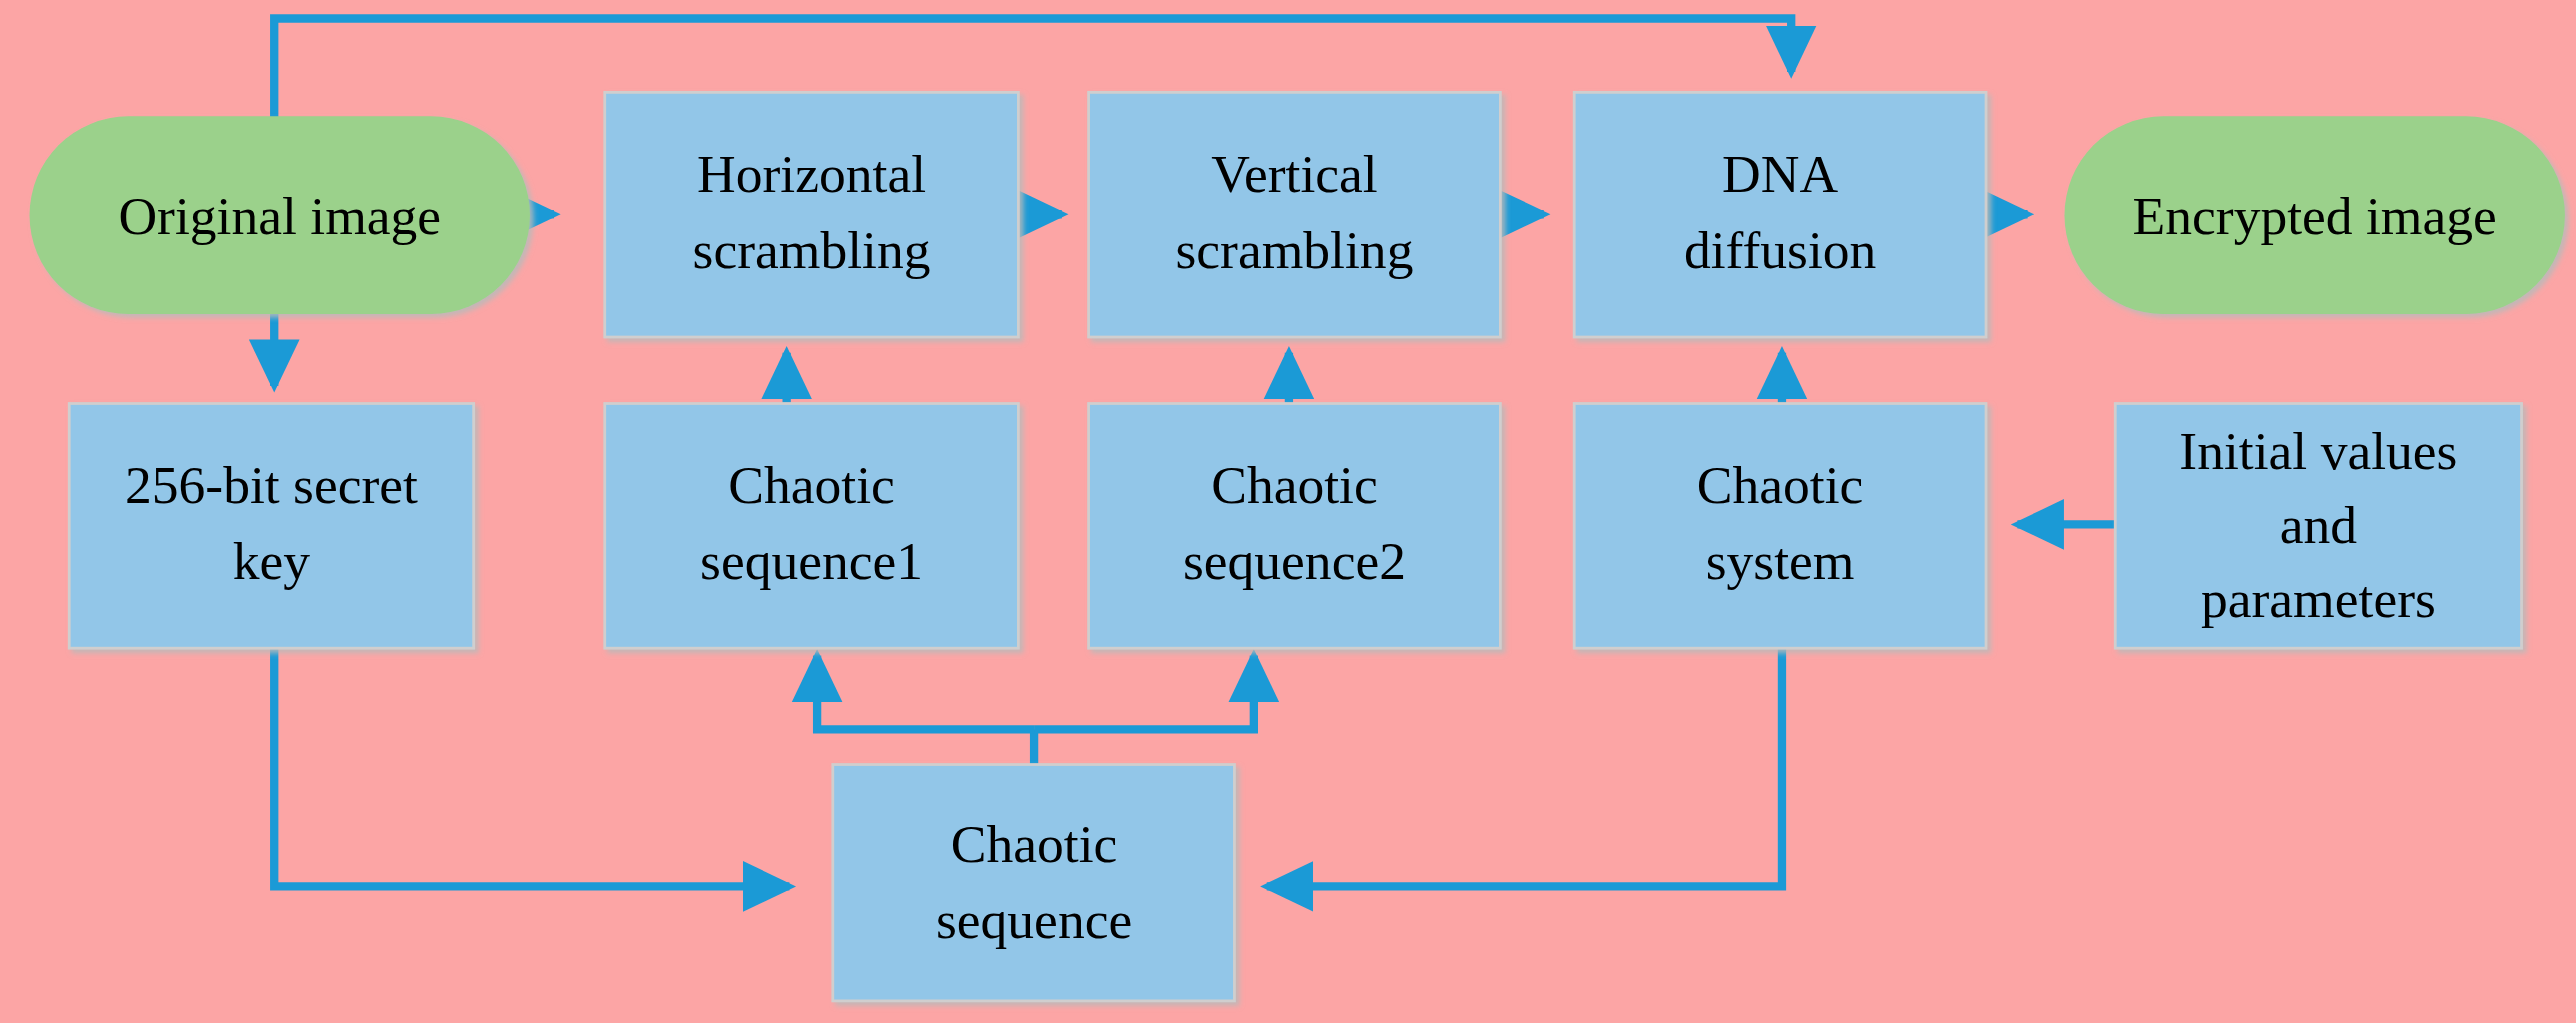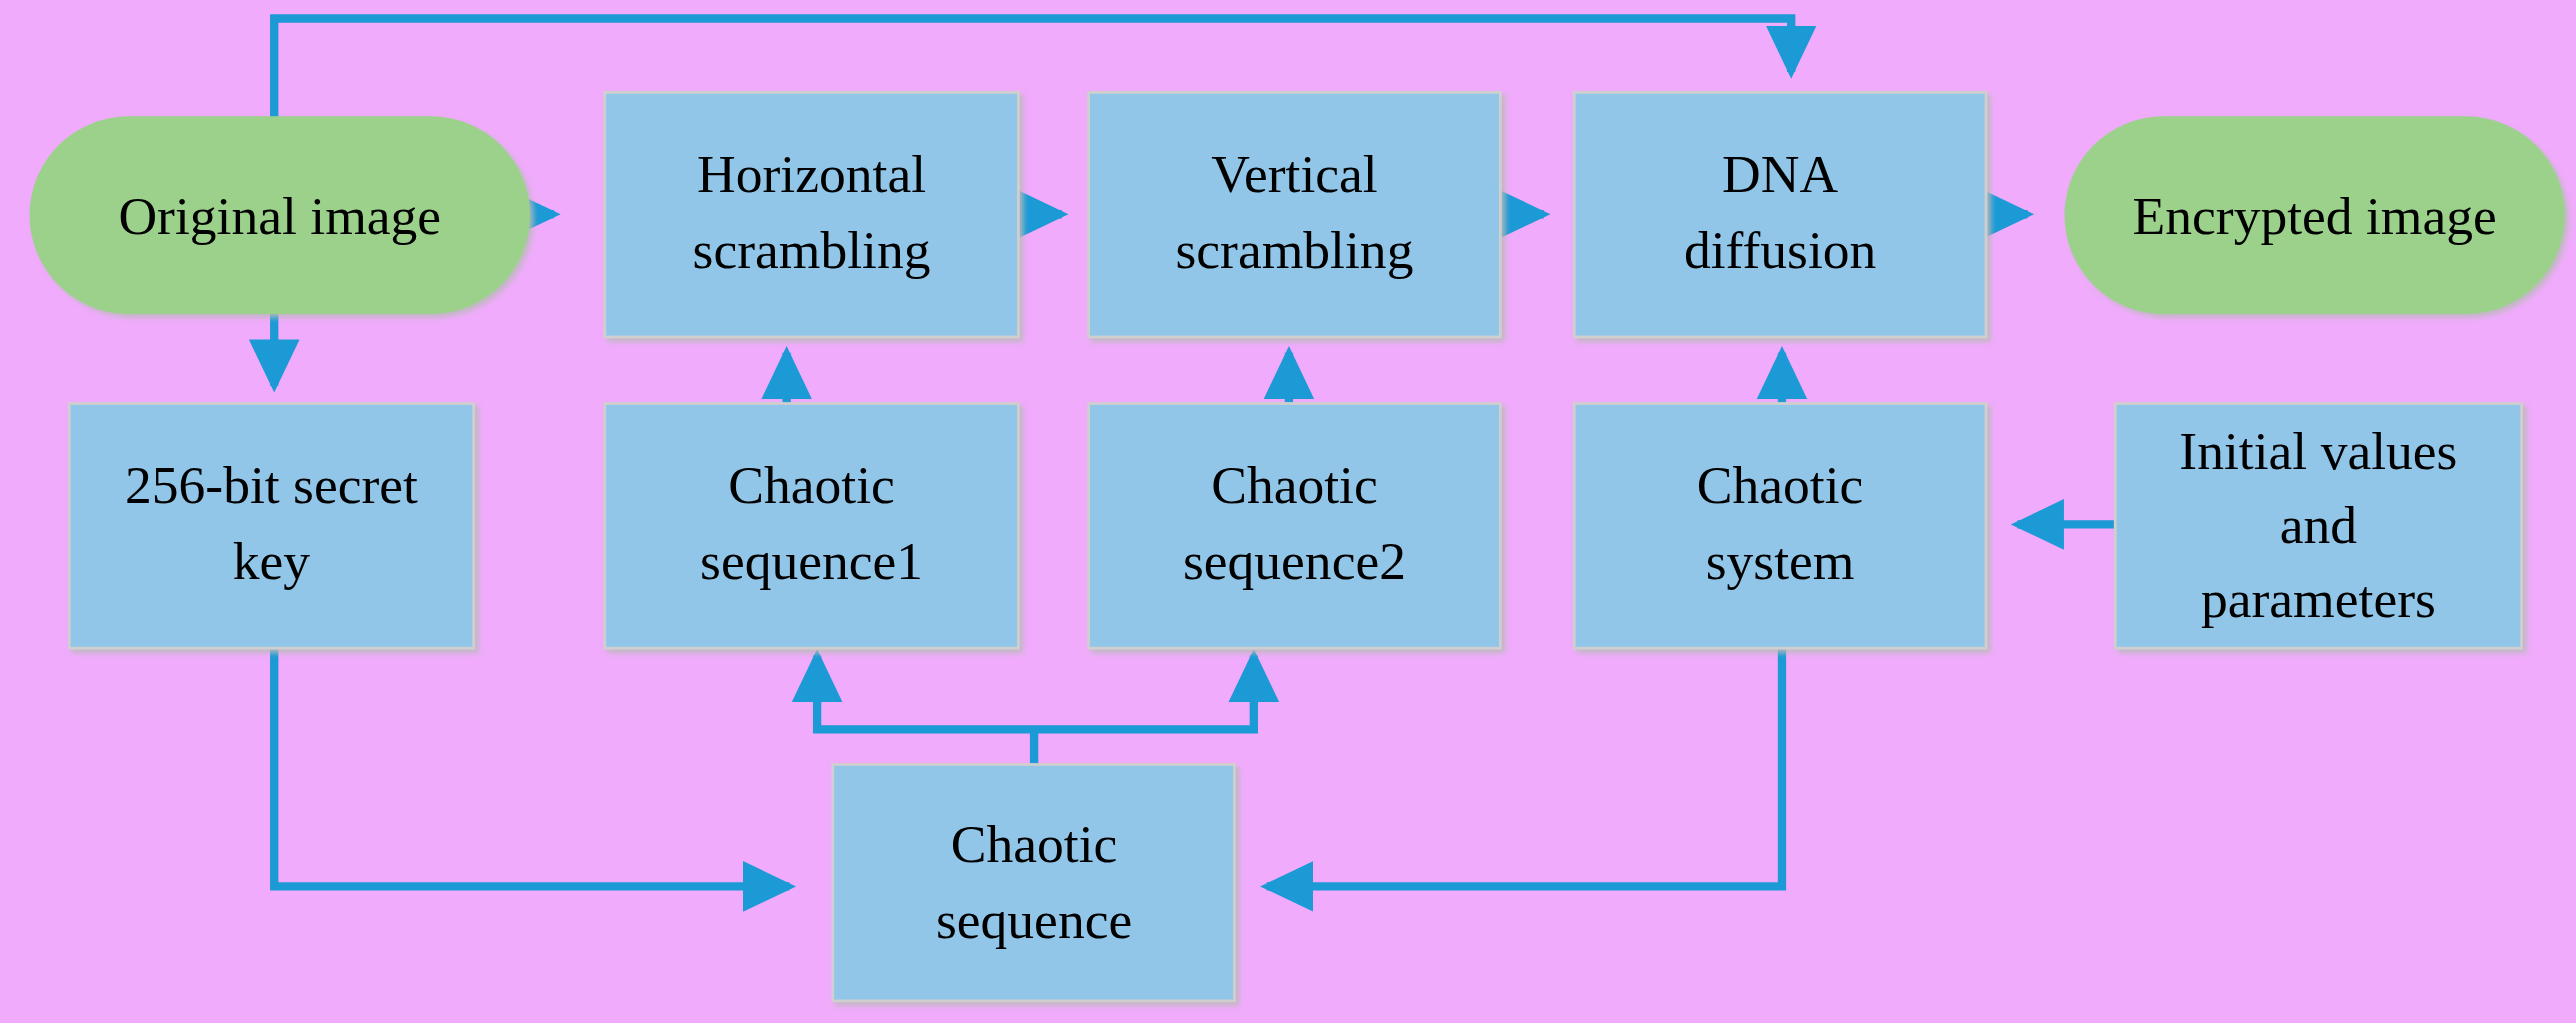--- a/index.html
+++ b/index.html
@@ -10,21 +10,21 @@
   body {
     width: 2576px;
     height: 1024px;
     overflow: hidden;
     font-family: "Liberation Serif", "DejaVu Serif", serif;
   }
   #diagram-root {
     position: relative;
     width: 2576px;
     height: 1024px;
-    background: #f0abfc;
+    background: #fca5a5;
   }
   svg.diagram-canvas {
     position: absolute;
     top: 0;
     left: 0;
     width: 2576px;
     height: 1024px;
   }
   .node-label {
     font-family: "Liberation Serif", "DejaVu Serif", serif;

